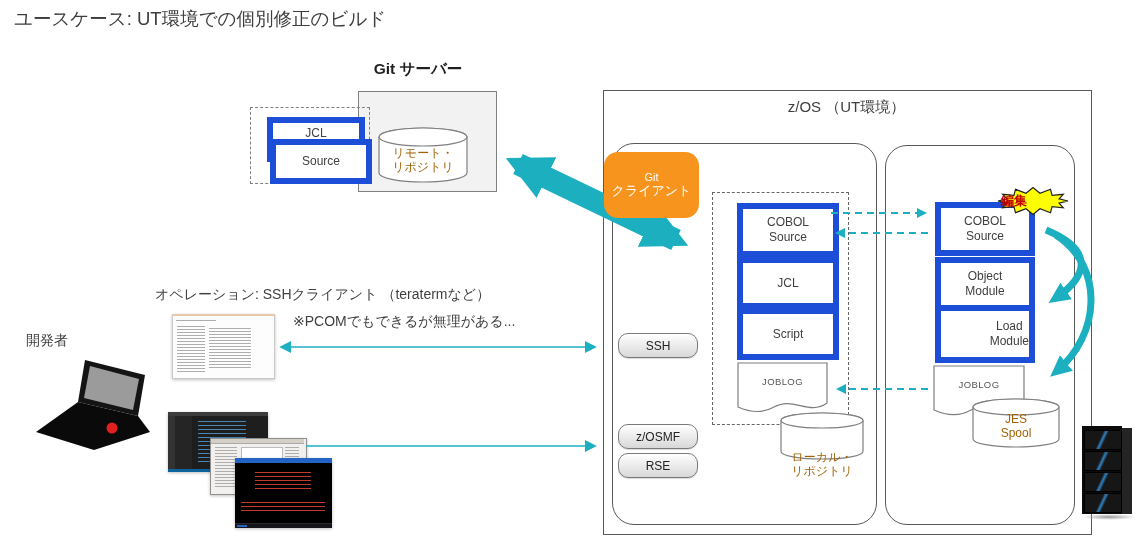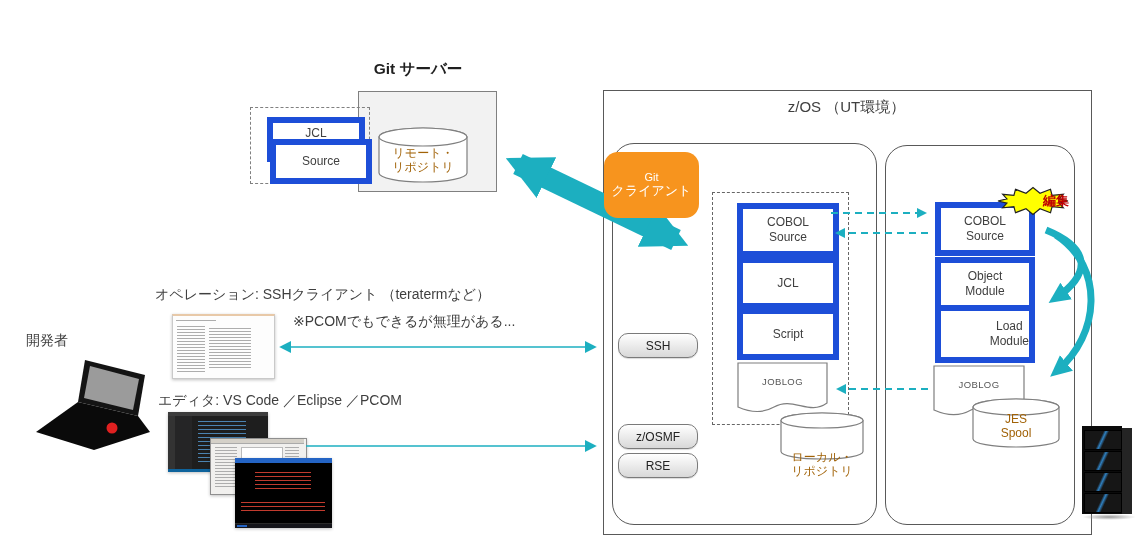--- a/index.html
+++ b/index.html
@@ -19,33 +19,34 @@
   .secTitle{position:absolute;font-size:15px;color:#404040;text-align:center;}
   .cyl{position:absolute;z-index:4;}
   .cyl .txt{position:absolute;left:0;right:0;text-align:center;font-size:12px;line-height:1.2;color:#a16207;}
   .doc{position:absolute;z-index:3;}
   .doc .txt{position:absolute;left:0;right:0;top:14px;text-align:center;font-size:9.5px;letter-spacing:.4px;color:#555;}
   .orange{position:absolute;left:604px;top:152px;width:95px;height:66px;background:#F7941E;border-radius:14px;
           z-index:11;display:flex;flex-direction:column;align-items:center;justify-content:center;color:#fff;text-align:center;}
   .orange .l1{font-size:11px;line-height:1.1;}
   .orange .l2{font-size:13px;line-height:1.2;}
   .star{position:absolute;left:997px;top:186px;width:72px;height:30px;z-index:11;}
-  .star .txt{position:absolute;left:16px;right:0;top:6px;text-align:right;font-weight:bold;font-size:13px;color:#C00000;font-family:Liberation Mono, monospace;}
+  .star .txt{position:absolute;left:4px;right:0;top:6px;text-align:left;font-weight:bold;font-size:13px;color:#C00000;font-family:Liberation Mono, monospace;}
   #arrowLayer{position:absolute;left:0;top:0;z-index:10;pointer-events:none;}
   
   .shot{position:absolute;box-shadow:0 1px 3px rgba(0,0,0,.25);}
   .stripes-gray{background:repeating-linear-gradient(to bottom,#adadad 0 1px,transparent 1px 3px);}
   .stripes-red{background:repeating-linear-gradient(to bottom,#c23b2e 0 1px,transparent 1px 4px);}
   .stripes-code{background:repeating-linear-gradient(to bottom,#569cd6 0 1px,transparent 1px 4px);}
 </style>
 </head>
 <body>
 
 <div id="canvas">
 
+  <div class="lbl" style="left:14px;top:6px;font-size:18.5px;color:#3d3d3d;">ユースケース: UT環境での個別修正のビルド</div>
 
   <div class="lbl" style="left:352px;top:59px;width:132px;text-align:center;font-size:15.5px;font-weight:bold;color:#1f1f1f;">Git サーバー</div>
 
   <div class="abs" style="left:358px;top:91px;width:137px;height:99px;background:#f2f2f2;border:1px solid #808080;z-index:1;"></div>
   <div class="lbl" style="left:358px;top:96px;width:137px;text-align:center;font-size:13px;">GitHubなど</div>
 
   <div class="dashed" style="left:250px;top:107px;width:118px;height:75px;"></div>
 
   <div class="box" style="left:267px;top:117px;width:86px;height:30px;align-items:flex-start;padding-top:3px;z-index:2;">
       <span>JCL</span>
@@ -155,21 +156,20 @@
 
   <div class="lbl" style="left:155px;top:286px;font-size:14px;">オペレーション: SSHクライアント （teratermなど）</div>
   <div class="lbl" style="left:277px;top:313px;font-size:14px;padding-left:16px;">※PCOMでもできるが無理がある...</div>
 
   <div class="shot" style="left:172px;top:314px;width:101px;height:62px;background:#fdfdfd;border:1px solid #c9c9c9;border-top:2px solid #e8c9a8;z-index:5;">
     <div class="abs stripes-gray" style="left:3px;top:4px;width:40px;height:3px;"></div>
     <div class="abs stripes-gray" style="left:4px;top:10px;width:28px;height:46px;"></div>
     <div class="abs stripes-gray" style="left:36px;top:12px;width:42px;height:40px;"></div>
   </div>
 
-  <div class="lbl" style="left:158px;top:392px;font-size:14px;">エディタ: VS Code ／Eclipse ／PCOM</div>
 
   <div class="shot" style="left:168px;top:412px;width:100px;height:60px;background:#1e1e1e;z-index:5;">
     <div class="abs" style="left:0;top:0;width:100px;height:4px;background:#3c3c3c;"></div>
     <div class="abs" style="left:0;top:4px;width:7px;height:53px;background:#333333;"></div>
     <div class="abs" style="left:7px;top:4px;width:17px;height:53px;background:#252526;"></div>
     <div class="abs stripes-code" style="left:30px;top:9px;width:48px;height:44px;opacity:.8;"></div>
     <div class="abs" style="left:0;bottom:0;width:100px;height:3px;background:#0e639c;"></div>
   </div>
 
   <div class="shot" style="left:210px;top:438px;width:95px;height:55px;background:#f1f0ee;border:1px solid #8f8f8f;z-index:6;">

